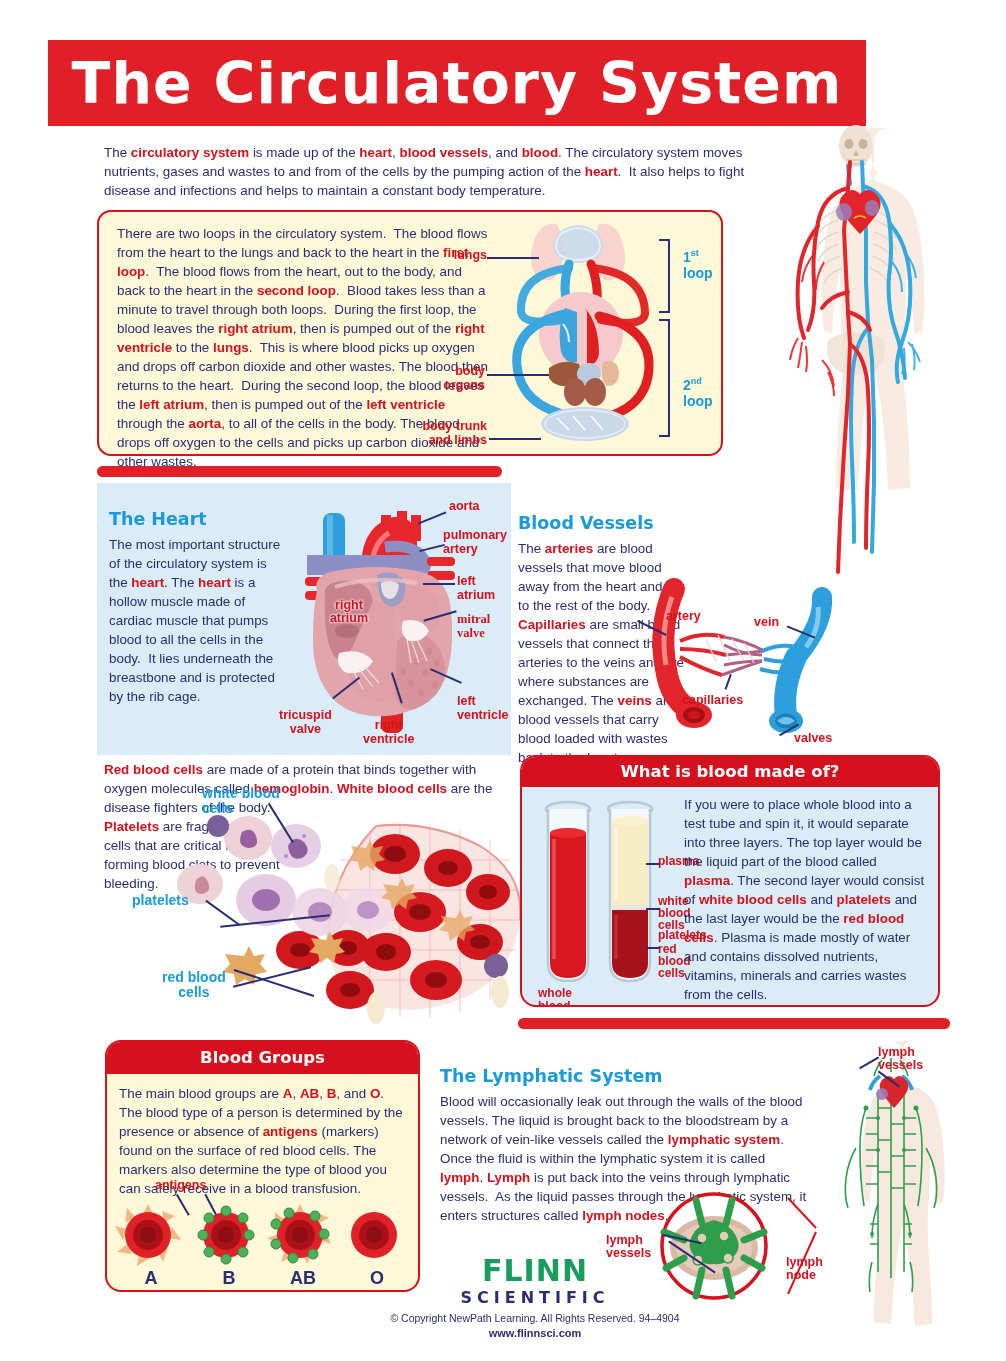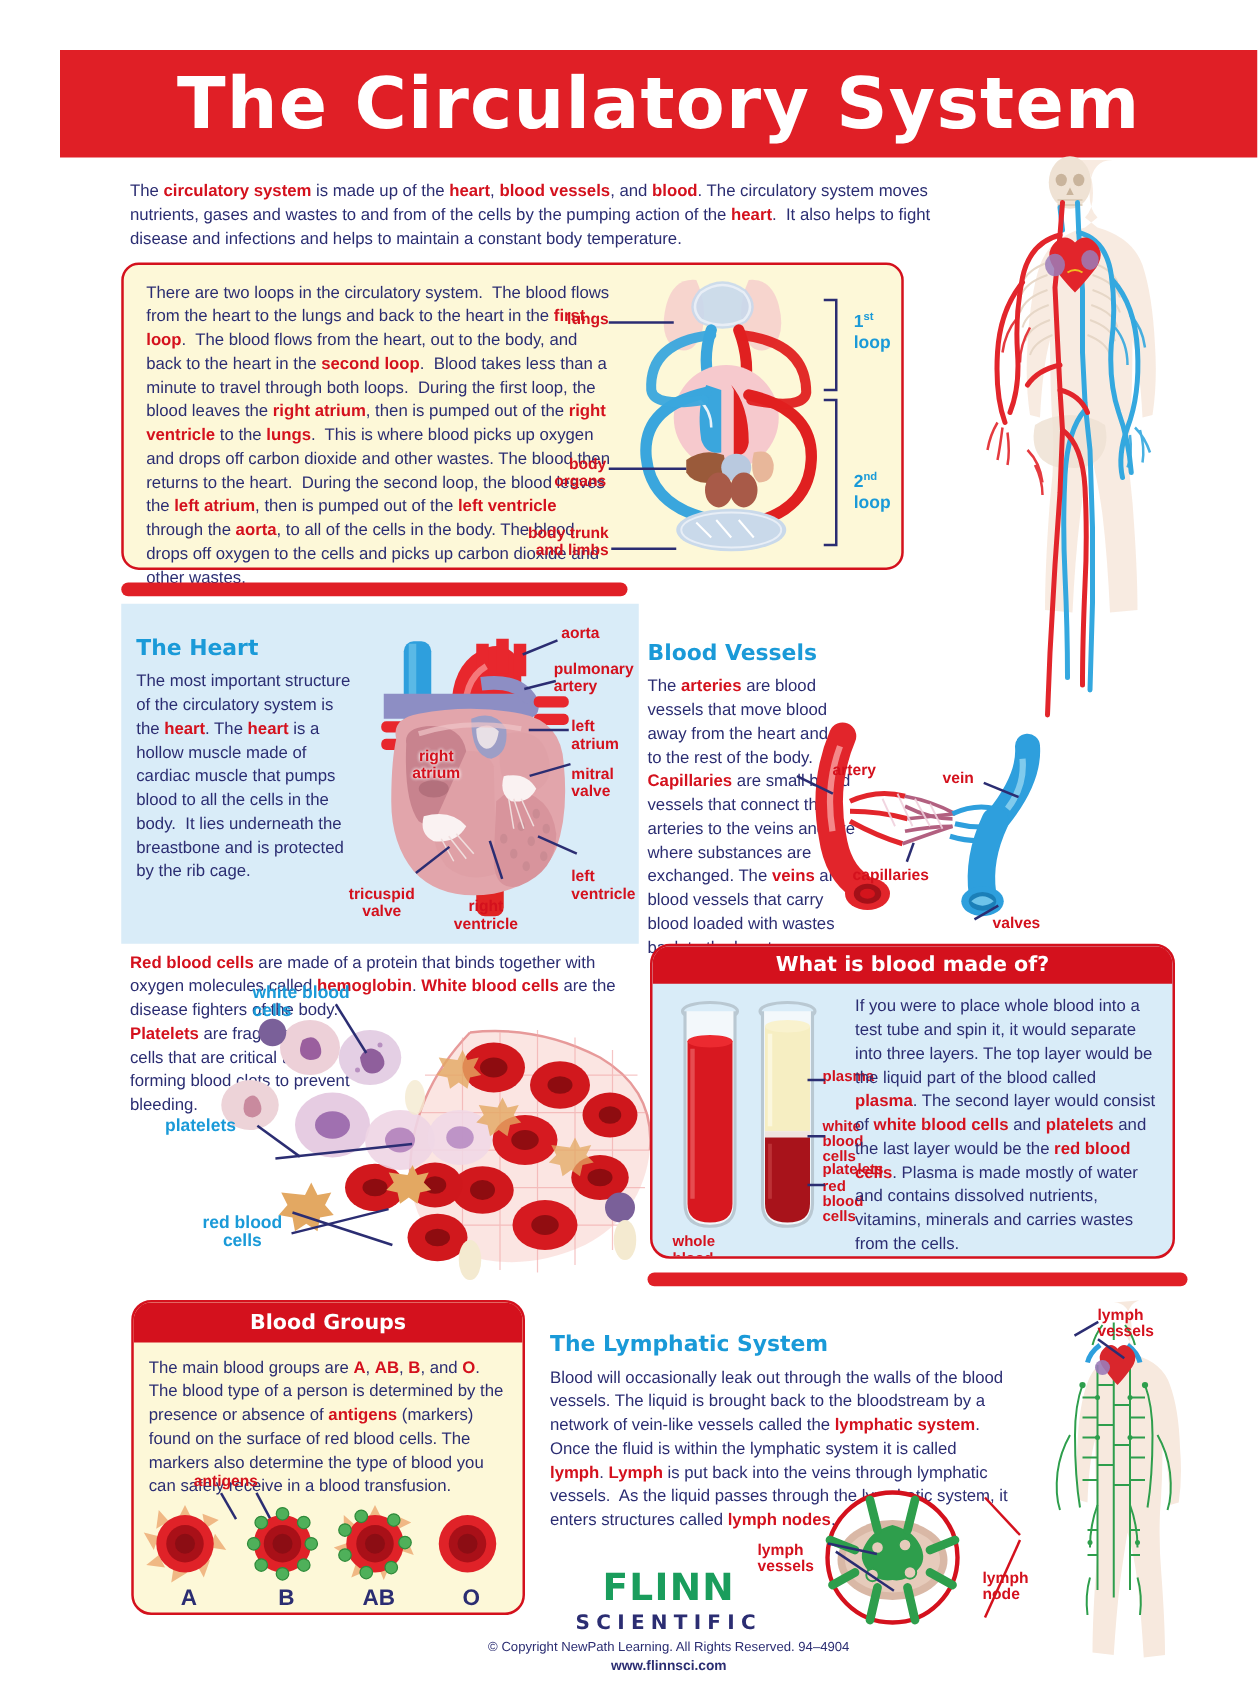--- a/index.html
+++ b/index.html
@@ -8,21 +8,21 @@
     background: #ffffff;
     font-family: "Liberation Sans", sans-serif;
     position: relative;
     overflow: hidden;
   }
   .poster { position: relative; width: 1006px; height: 1361px; }
 
   
   .title-banner {
     position: absolute; left: 48px; top: 40px;
-    width: 958px; height: 86px;
+    width: 818px; height: 86px;
     background: #e01f26;
   }
   .title-banner h1 {
     color: #ffffff;
     font-size: 57px;
     font-weight: bold;
     letter-spacing: 1px;
     text-align: center;
     line-height: 86px;
     font-family: "DejaVu Sans", sans-serif;
@@ -387,21 +387,21 @@
       <div class="leader" style="left:140px; top:26px; width:30px; transform:rotate(-22deg);"></div>
 
       <div class="lbl-red" style="position:absolute; left:166px; top:38px; white-space:pre-line; line-height:1.1;">pulmonary
 artery</div>
       <div class="leader" style="left:142px; top:56px; width:26px; transform:rotate(-14deg);"></div>
 
       <div class="lbl-red" style="position:absolute; left:180px; top:84px; white-space:pre-line; line-height:1.1;">left
 atrium</div>
       <div class="leader" style="left:146px; top:92px; width:32px;"></div>
 
-      <div class="lbl-red" style="position:absolute; left:180px; top:122px; white-space:pre-line; line-height:1.1;">mitral
+      <div class="lbl-red" style="position:absolute; left:180px; top:122px; white-space:pre-line; line-height:1.1;font-family:Liberation Serif, serif;">mitral
 valve</div>
       <div class="leader" style="left:146px; top:124px; width:34px; transform:rotate(-16deg);"></div>
 
       <div class="lbl-red" style="position:absolute; left:180px; top:204px; white-space:pre-line; line-height:1.1;">left
 ventricle</div>
       <div class="leader" style="left:152px; top:184px; width:34px; transform:rotate(24deg);"></div>
 
       <div class="lbl-red" style="position:absolute; left:86px; top:228px; white-space:pre-line; line-height:1.1; text-align:center;">right
 ventricle</div>
       <div class="leader" style="left:104px; top:196px; width:32px; transform:rotate(72deg);"></div>

